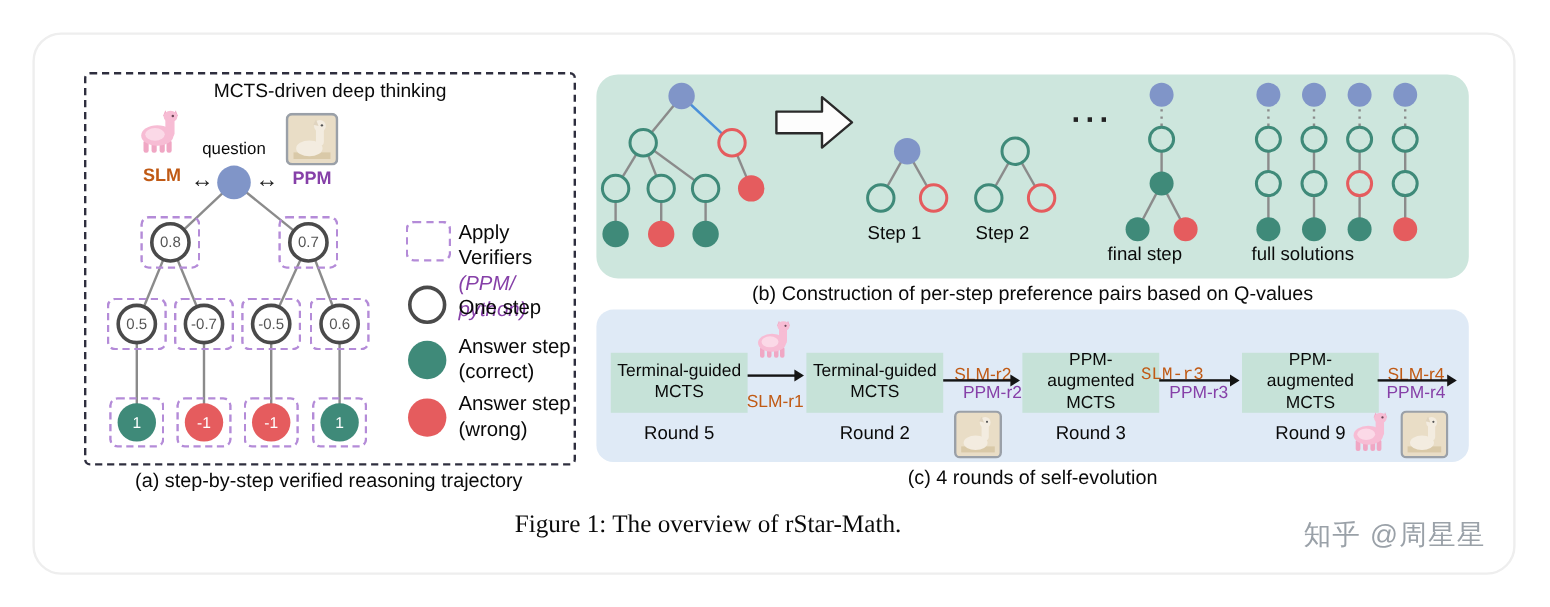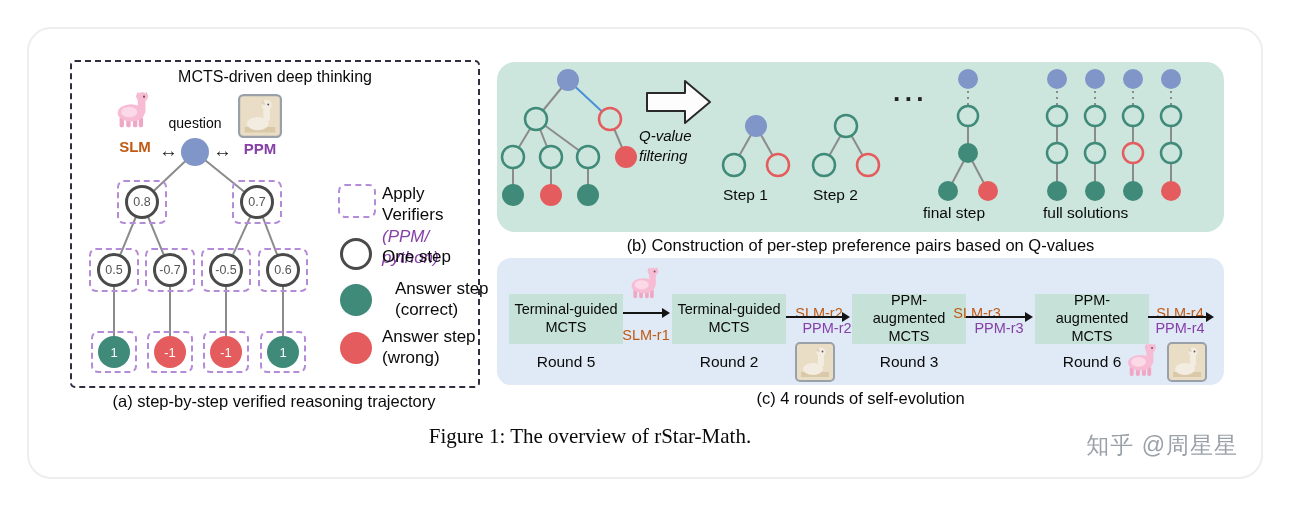--- a/index.html
+++ b/index.html
@@ -148,21 +148,21 @@
     <div class="abs pa-leaf leaf-green" style="left:195px; top:274px;">1</div>
 
     <div class="abs vbox" style="left:266px; top:122px; width:38px; height:34px;"></div>
     <div class="abs lg-text" style="left:310px; top:121px; width:98px;">
       <div>Apply Verifiers</div>
       <div class="lg-detail">(PPM/ python)</div>
     </div>
     <div class="abs lg-circle-open" style="left:268px; top:176px;"></div>
     <div class="abs lg-text" style="left:310px; top:184px;">One step</div>
     <div class="abs lg-circle-green" style="left:268px; top:222px;"></div>
-    <div class="abs lg-text" style="left:310px; top:216px; width:94px;margin-left:13px;">Answer step (correct)</div>
+    <div class="abs lg-text" style="left:310px; top:216px; width:94px;">Answer step (correct)</div>
     <div class="abs lg-circle-red" style="left:268px; top:270px;"></div>
     <div class="abs lg-text" style="left:310px; top:264px; width:94px;">Answer step (wrong)</div>
   </div>
   <div class="abs caption" style="position:absolute; left:64px; top:392px; width:420px;">(a) step-by-step verified reasoning trajectory</div>
 
   <div class="panel-b">
     <svg class="abs" width="727" height="170" viewBox="0 0 727 170">
       <g>
         <line class="edge" x1="71" y1="18" x2="39" y2="57"></line>
         <line class="edge-blue" x1="71" y1="18" x2="113" y2="57"></line>
@@ -235,39 +235,38 @@
         <circle class="nf-green" cx="636" cy="129" r="10"></circle>
 
         <line class="edge-dot" x1="674" y1="17" x2="674" y2="54"></line>
         <line class="edge" x1="674" y1="54" x2="674" y2="129"></line>
         <circle class="nf-blue" cx="674" cy="17" r="10"></circle>
         <circle class="no-teal" cx="674" cy="54" r="10"></circle>
         <circle class="no-teal" cx="674" cy="91" r="10"></circle>
         <circle class="nf-red" cx="674" cy="129" r="10"></circle>
       </g>
     </svg>
-    <div class="abs qvf-label" style="left:142px; top:64px; width:90px;">Q-value filtering</div>
     <div class="abs pb-lbl" style="left:226px; top:124px; width:66px;">Step 1</div>
     <div class="abs pb-lbl" style="left:316px; top:124px; width:66px;">Step 2</div>
     <div class="abs pb-ellipsis" style="left:396px; top:22px;">···</div>
     <div class="abs pb-lbl" style="left:426px; top:142px; width:90px;">final step</div>
     <div class="abs pb-lbl" style="left:546px; top:142px; width:144px;">full solutions</div>
   </div>
   <div class="caption" style="position:absolute; left:497px; top:236px; width:727px;">(b) Construction of per-step preference pairs based on Q-values</div>
 
   <div class="panel-c">
     <div class="abs stage-box" style="left:12px;">Terminal-guided MCTS</div>
     <div class="abs stage-box" style="left:175px;">Terminal-guided MCTS</div>
     <div class="abs stage-box" style="left:355px;">PPM-augmented MCTS</div>
     <div class="abs stage-box" style="left:538px;">PPM-augmented MCTS</div>
 
     <div class="abs round-label" style="left:12px;">Round 5</div>
     <div class="abs round-label" style="left:175px;">Round 2</div>
     <div class="abs round-label" style="left:355px;">Round 3</div>
-    <div class="abs round-label" style="left:538px;">Round 6</div>
+    <div class="abs round-label" style="left:538px;">Round 9</div>
 
     <div class="abs" style="left:128px; top:6px; width:40px; height:40px;">
       <svg viewBox="0 0 48 48" width="40" height="40">
         <rect x="10" y="30" width="4.5" height="11" rx="2" fill="#f0a7c4"></rect>
         <rect x="17" y="31" width="4.5" height="10" rx="2" fill="#f0a7c4"></rect>
         <rect x="24" y="31" width="4.5" height="10" rx="2" fill="#f0a7c4"></rect>
         <rect x="30" y="30" width="4.5" height="11" rx="2" fill="#f0a7c4"></rect>
         <ellipse cx="22" cy="26" rx="14" ry="9" fill="#f7bcd4"></ellipse>
         <rect x="29" y="8" width="8" height="20" rx="4" fill="#f7bcd4"></rect>
         <path d="M29 4 L31.5 10 L27 9 Z" fill="#f0a7c4"></path>
@@ -288,21 +287,21 @@
         <rect x="1" y="1" width="38" height="38" rx="4" fill="#e9ddc6" stroke="#9aa0a8" stroke-width="2"></rect>
         <rect x="6" y="30" width="28" height="5" fill="#d9c9a8"></rect>
         <ellipse cx="18" cy="27" rx="10" ry="6" fill="#f3ece0"></ellipse>
         <rect x="23" y="10" width="6" height="15" rx="3" fill="#f3ece0"></rect>
         <circle cx="26" cy="10" r="4.5" fill="#f3ece0"></circle>
         <path d="M23 5 L25 10 L21 9 Z" fill="#e0d4bf"></path>
         <circle cx="27.5" cy="9.5" r="0.9" fill="#555"></circle>
       </svg>
     </div>
 
-    <div class="abs t-label t-slm" style="left:448px; top:37px; width:64px;">SLM-r3</div>
+    <div class="abs t-label t-slm" style="left:448px; top:37px; width:64px;font-family:Liberation Mono, monospace;">SLM-r3</div>
     <div class="abs harrow" style="left:469px; top:58px; width:65px;"></div>
     <div class="abs t-label t-ppm" style="left:470px; top:62px; width:64px;">PPM-r3</div>
 
     <div class="abs t-label t-slm" style="left:652px; top:37px; width:62px;">SLM-r4</div>
     <div class="abs harrow" style="left:651px; top:58px; width:64px;"></div>
     <div class="abs t-label t-ppm" style="left:652px; top:62px; width:62px;">PPM-r4</div>
 
     <div class="abs" style="left:624px; top:82px; width:42px; height:42px;">
       <svg viewBox="0 0 48 48" width="42" height="42">
         <rect x="10" y="30" width="4.5" height="11" rx="2" fill="#f0a7c4"></rect>

